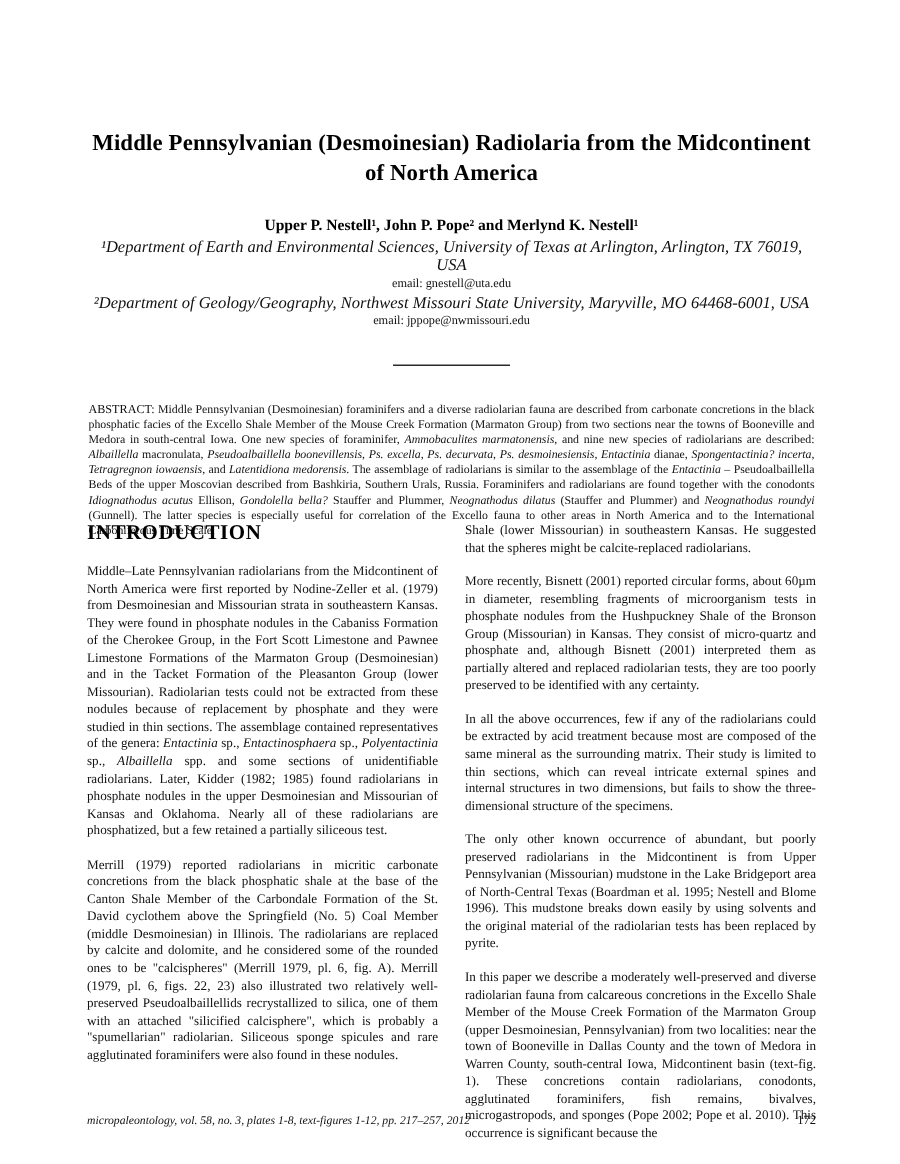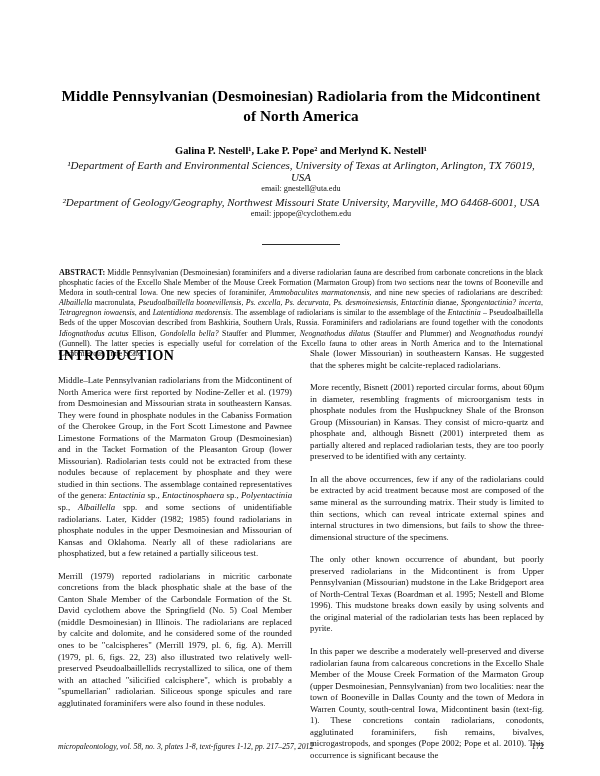--- a/index.html
+++ b/index.html
@@ -83,21 +83,21 @@
   
   .abstract {
     margin-top: 16px;
     font-size: 7.9px;
     line-height: 10.1px;
     text-align: justify;
     color: #101010;
     padding: 0 1px;
   }
   .abstract .lbl {
-    font-weight: bold;
+    font-weight: normal;
     font-size: 8.1px;
   }
   .abstract i { font-style: italic; }
 
   
   .columns {
     position: absolute;
     left: 58px;
     top: 348px;
     width: 486px;
@@ -147,26 +147,26 @@
 </style>
 </head>
 <body>
 
 <div class="page">
 
   <div class="content">
 
     <div class="title">Middle Pennsylvanian (Desmoinesian) Radiolaria from the Midcontinent of North America</div>
 
-    <div class="authors">Galina P. Nestell¹, Lake P. Pope² and Merlynd K. Nestell¹</div>
+    <div class="authors">Upper P. Nestell¹, John P. Pope² and Merlynd K. Nestell¹</div>
 
     <div class="affil">¹Department of Earth and Environmental Sciences, University of Texas at Arlington, Arlington, TX 76019, USA</div>
     <div class="email">email: gnestell@uta.edu</div>
     <div class="affil">²Department of Geology/Geography, Northwest Missouri State University, Maryville, MO 64468-6001, USA</div>
-    <div class="email">email: jppope@cyclothem.edu</div>
+    <div class="email">email: jppope@nwmissouri.edu</div>
 
     <div class="rule-wrap">
       <span class="rule"></span>
     </div>
 
     <div class="abstract">
       <span class="lbl">ABSTRACT:</span>
       <span>Middle Pennsylvanian (Desmoinesian) foraminifers and a diverse radiolarian fauna are described from carbonate concretions in the black phosphatic facies of the Excello Shale Member of the Mouse Creek Formation (Marmaton Group) from two sections near the towns of Booneville and Medora in south-central Iowa. One new species of foraminifer, <i>Ammobaculites marmatonensis</i>, and nine new species of radiolarians are described: <i>Albaillella</i> macronulata, <i>Pseudoalbaillella boonevillensis</i>, <i>Ps. excella</i>, <i>Ps. decurvata</i>, <i>Ps. desmoinesiensis</i>, <i>Entactinia</i> dianae, <i>Spongentactinia? incerta</i>, <i>Tetragregnon iowaensis</i>, and <i>Latentidiona medorensis</i>. The assemblage of radiolarians is similar to the assemblage of the <i>Entactinia</i> – Pseudoalbaillella Beds of the upper Moscovian described from Bashkiria, Southern Urals, Russia. Foraminifers and radiolarians are found together with the conodonts <i>Idiognathodus acutus</i> Ellison, <i>Gondolella bella?</i> Stauffer and Plummer, <i>Neognathodus dilatus</i> (Stauffer and Plummer) and <i>Neognathodus roundyi</i> (Gunnell). The latter species is especially useful for correlation of the Excello fauna to other areas in North America and to the International Carboniferous Time Scale.</span>
     </div>
 

